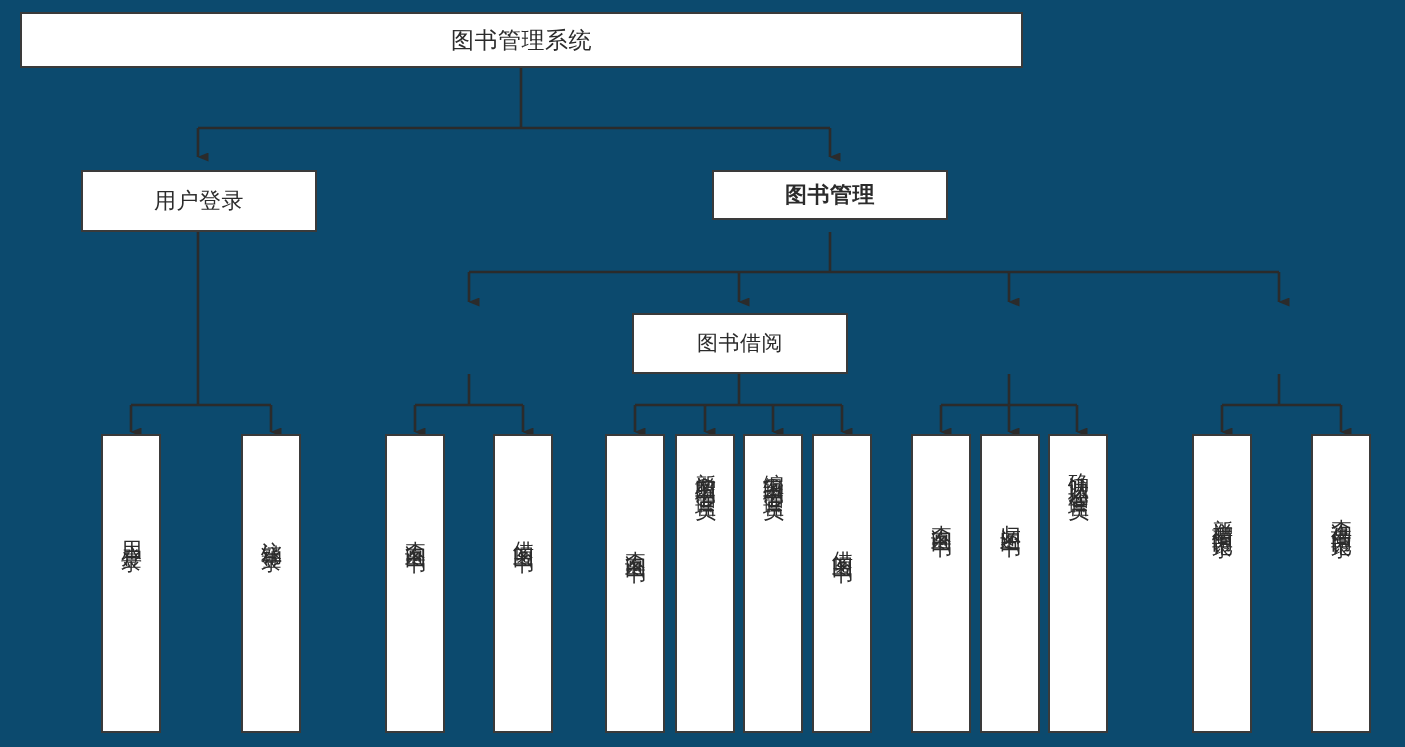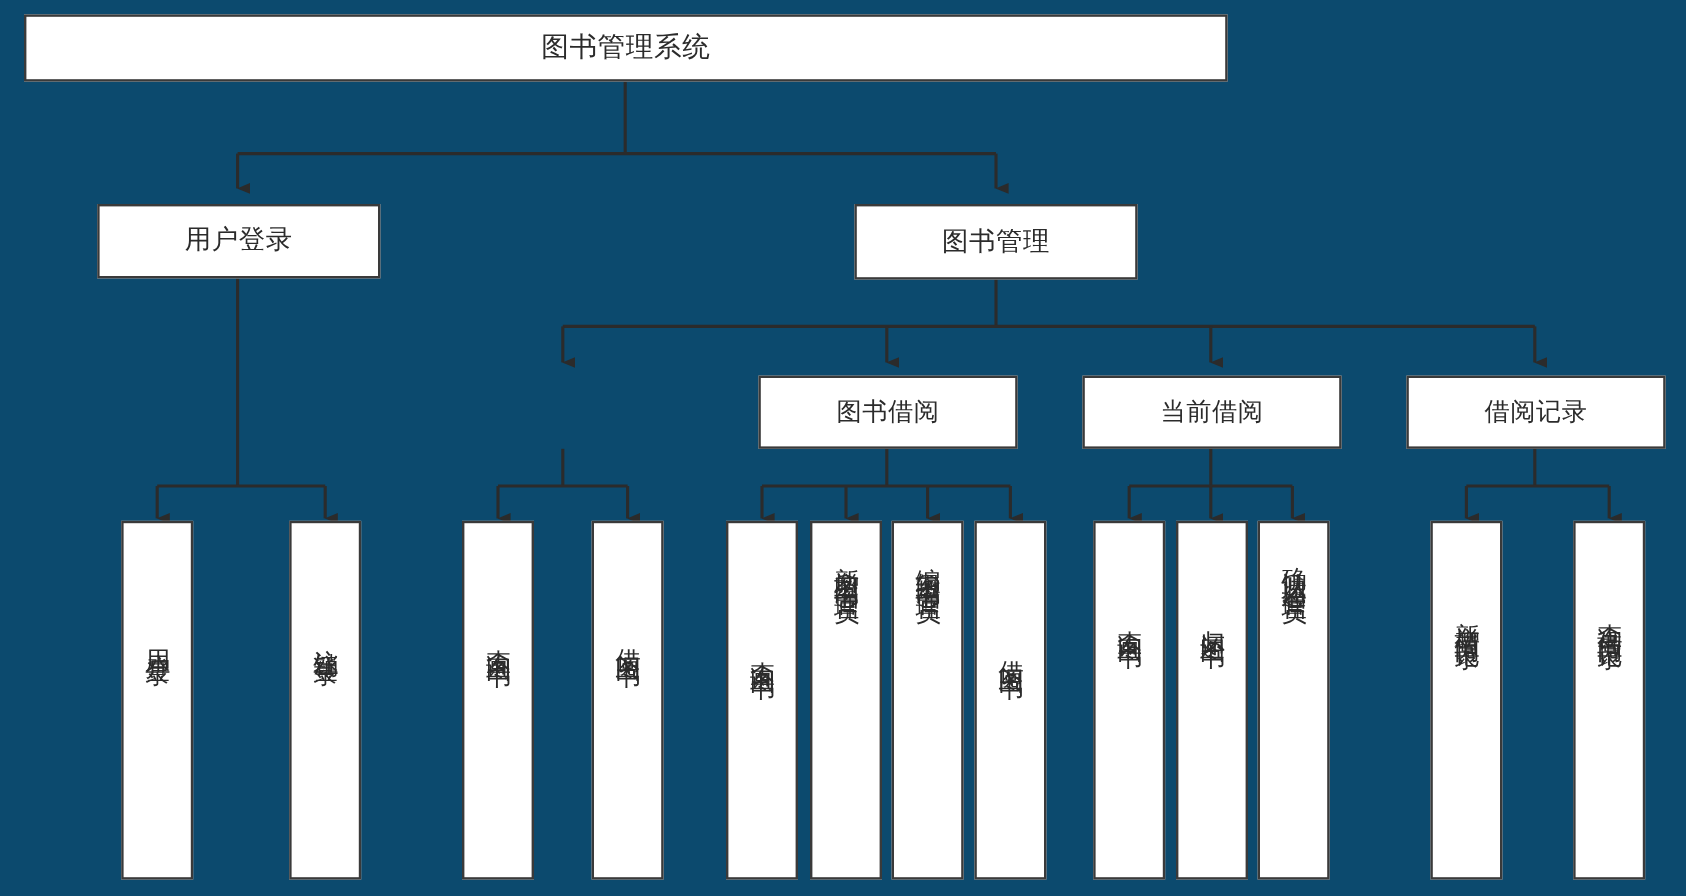--- a/index.html
+++ b/index.html
@@ -131,32 +131,26 @@
     </g>
   </svg>
 
   <div class="node root" style="left:20px; top:12px; width:1003px; height:56px;">
     <span class="lbl">图书管理系统</span>
   </div>
 
   <div class="node lvl1" style="left:81px; top:170px; width:236px; height:62px;">
     <span class="lbl">用户登录</span>
   </div>
-  <div class="node lvl1" style="left:712px; top:170px; width:236px; height:63px;">
+  <div class="node lvl1" style="left:712px; top:170px; width:236px; height:50px;font-weight:bold;">
     <span class="lbl">图书管理</span>
   </div>
 
   <div class="node lvl2" style="left:632px; top:313px; width:216px; height:61px;align-items:center;">
     <span class="lbl">图书借阅</span>
-  </div>
-  <div class="node lvl2" style="left:902px; top:313px; width:216px; height:61px;">
-    <span class="lbl">当前借阅</span>
-  </div>
-  <div class="node lvl2" style="left:1172px; top:313px; width:216px; height:61px;">
-    <span class="lbl">借阅记录</span>
   </div>
 
   <div class="node leaf mid" style="left:101px; top:434px; width:60px; height:299px;">
     <span class="lbl">用户登录</span>
   </div>
   <div class="node leaf mid" style="left:241px; top:434px; width:60px; height:299px;">
     <span class="lbl">注销登录</span>
   </div>
 
   <div class="node leaf mid" style="left:385px; top:434px; width:60px; height:299px;">

